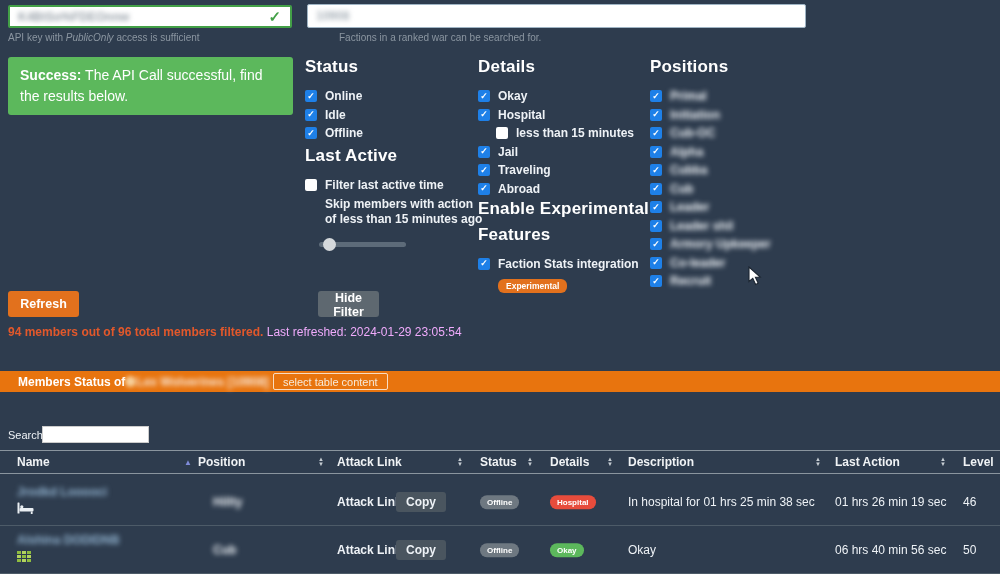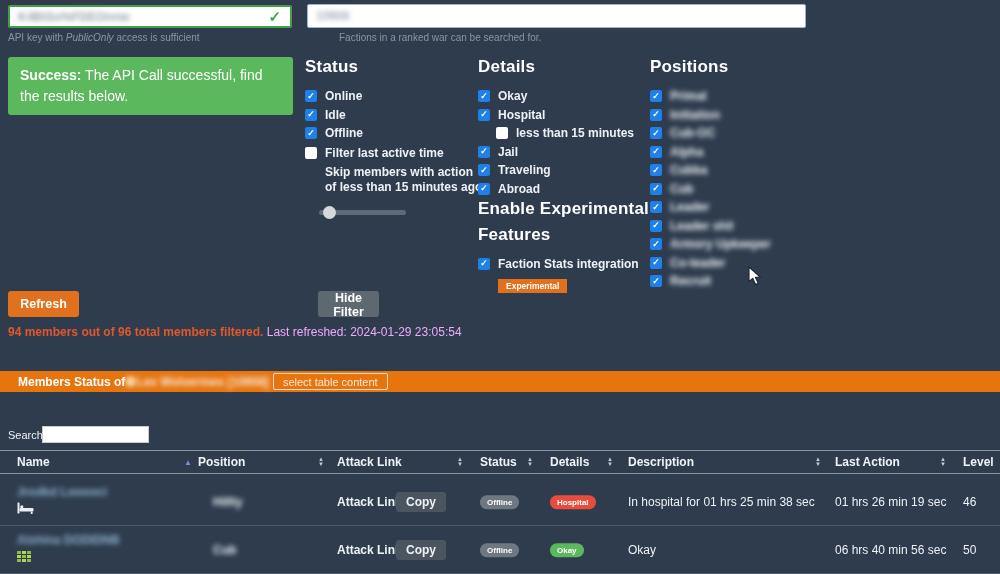--- a/index.html
+++ b/index.html
@@ -36,21 +36,21 @@
 
   #sec-status { left:305px; top:57px; }
   #sec-details { left:478px; top:57px; }
   #sec-positions { left:650px; top:57px; }
   #sec-lastactive { left:305px; top:146px; width:180px; }
   #sec-exp { left:478px; top:196px; width:176px; }
   #sec-exp h2 { line-height:1.55; margin-bottom:8px; }
   #sec-lastactive .desc { font-size:12px; font-weight:600; color:#eef2f6; margin:2px 0 0 20px; line-height:1.3; width:160px; }
   .slider { position:relative; margin:14px 0 0 14px; width:87px; height:5px; border-radius:3px; background:#5d6b79; }
   .slider .knob { position:absolute; left:4px; top:-4px; width:13px; height:13px; border-radius:50%; background:#d5d9dc; }
-  .badge { display:inline-block; margin-left:20px; margin-top:3px; background:#e2711d; color:#fff; font-size:8.5px; font-weight:700; padding:2px 8px; border-radius:0; }
+  .badge { display:inline-block; margin-left:20px; margin-top:3px; background:#e2711d; color:#fff; font-size:8.5px; font-weight:700; padding:2px 8px; border-radius:6px; }
 
   
   .btn { position:absolute; border:none; border-radius:3px; color:#fff; font-family:inherit; font-size:12.5px; font-weight:700; cursor:pointer; }
   #btn-refresh { left:8px; top:291px; width:71px; height:26px; background:#e2711d; }
   #btn-hidefilter { left:318px; top:291px; width:61px; height:26px; background:#5e6870; }
 
   #summary { position:absolute; left:8px; top:325px; font-size:12px; }
   #summary .flt { color:#e2582b; font-weight:600; }
   #summary .ref { color:#f0abfc; }
 
@@ -119,20 +119,21 @@
         <span class="cb checked"></span>
         <span>Idle</span>
       </div>
     <div class="cb-row">
         <span class="cb checked"></span>
         <span>Offline</span>
       </div>
   </div>
 
   <div class="section" id="sec-lastactive">
+    <h2>Last Active</h2>
     <div class="cb-row">
         <span class="cb"></span>
         <span>Filter last active time</span>
       </div>
     <div class="desc">Skip members with action of less than 15 minutes ago</div>
     <div class="slider">
         <span class="knob"></span>
       </div>
   </div>
 

